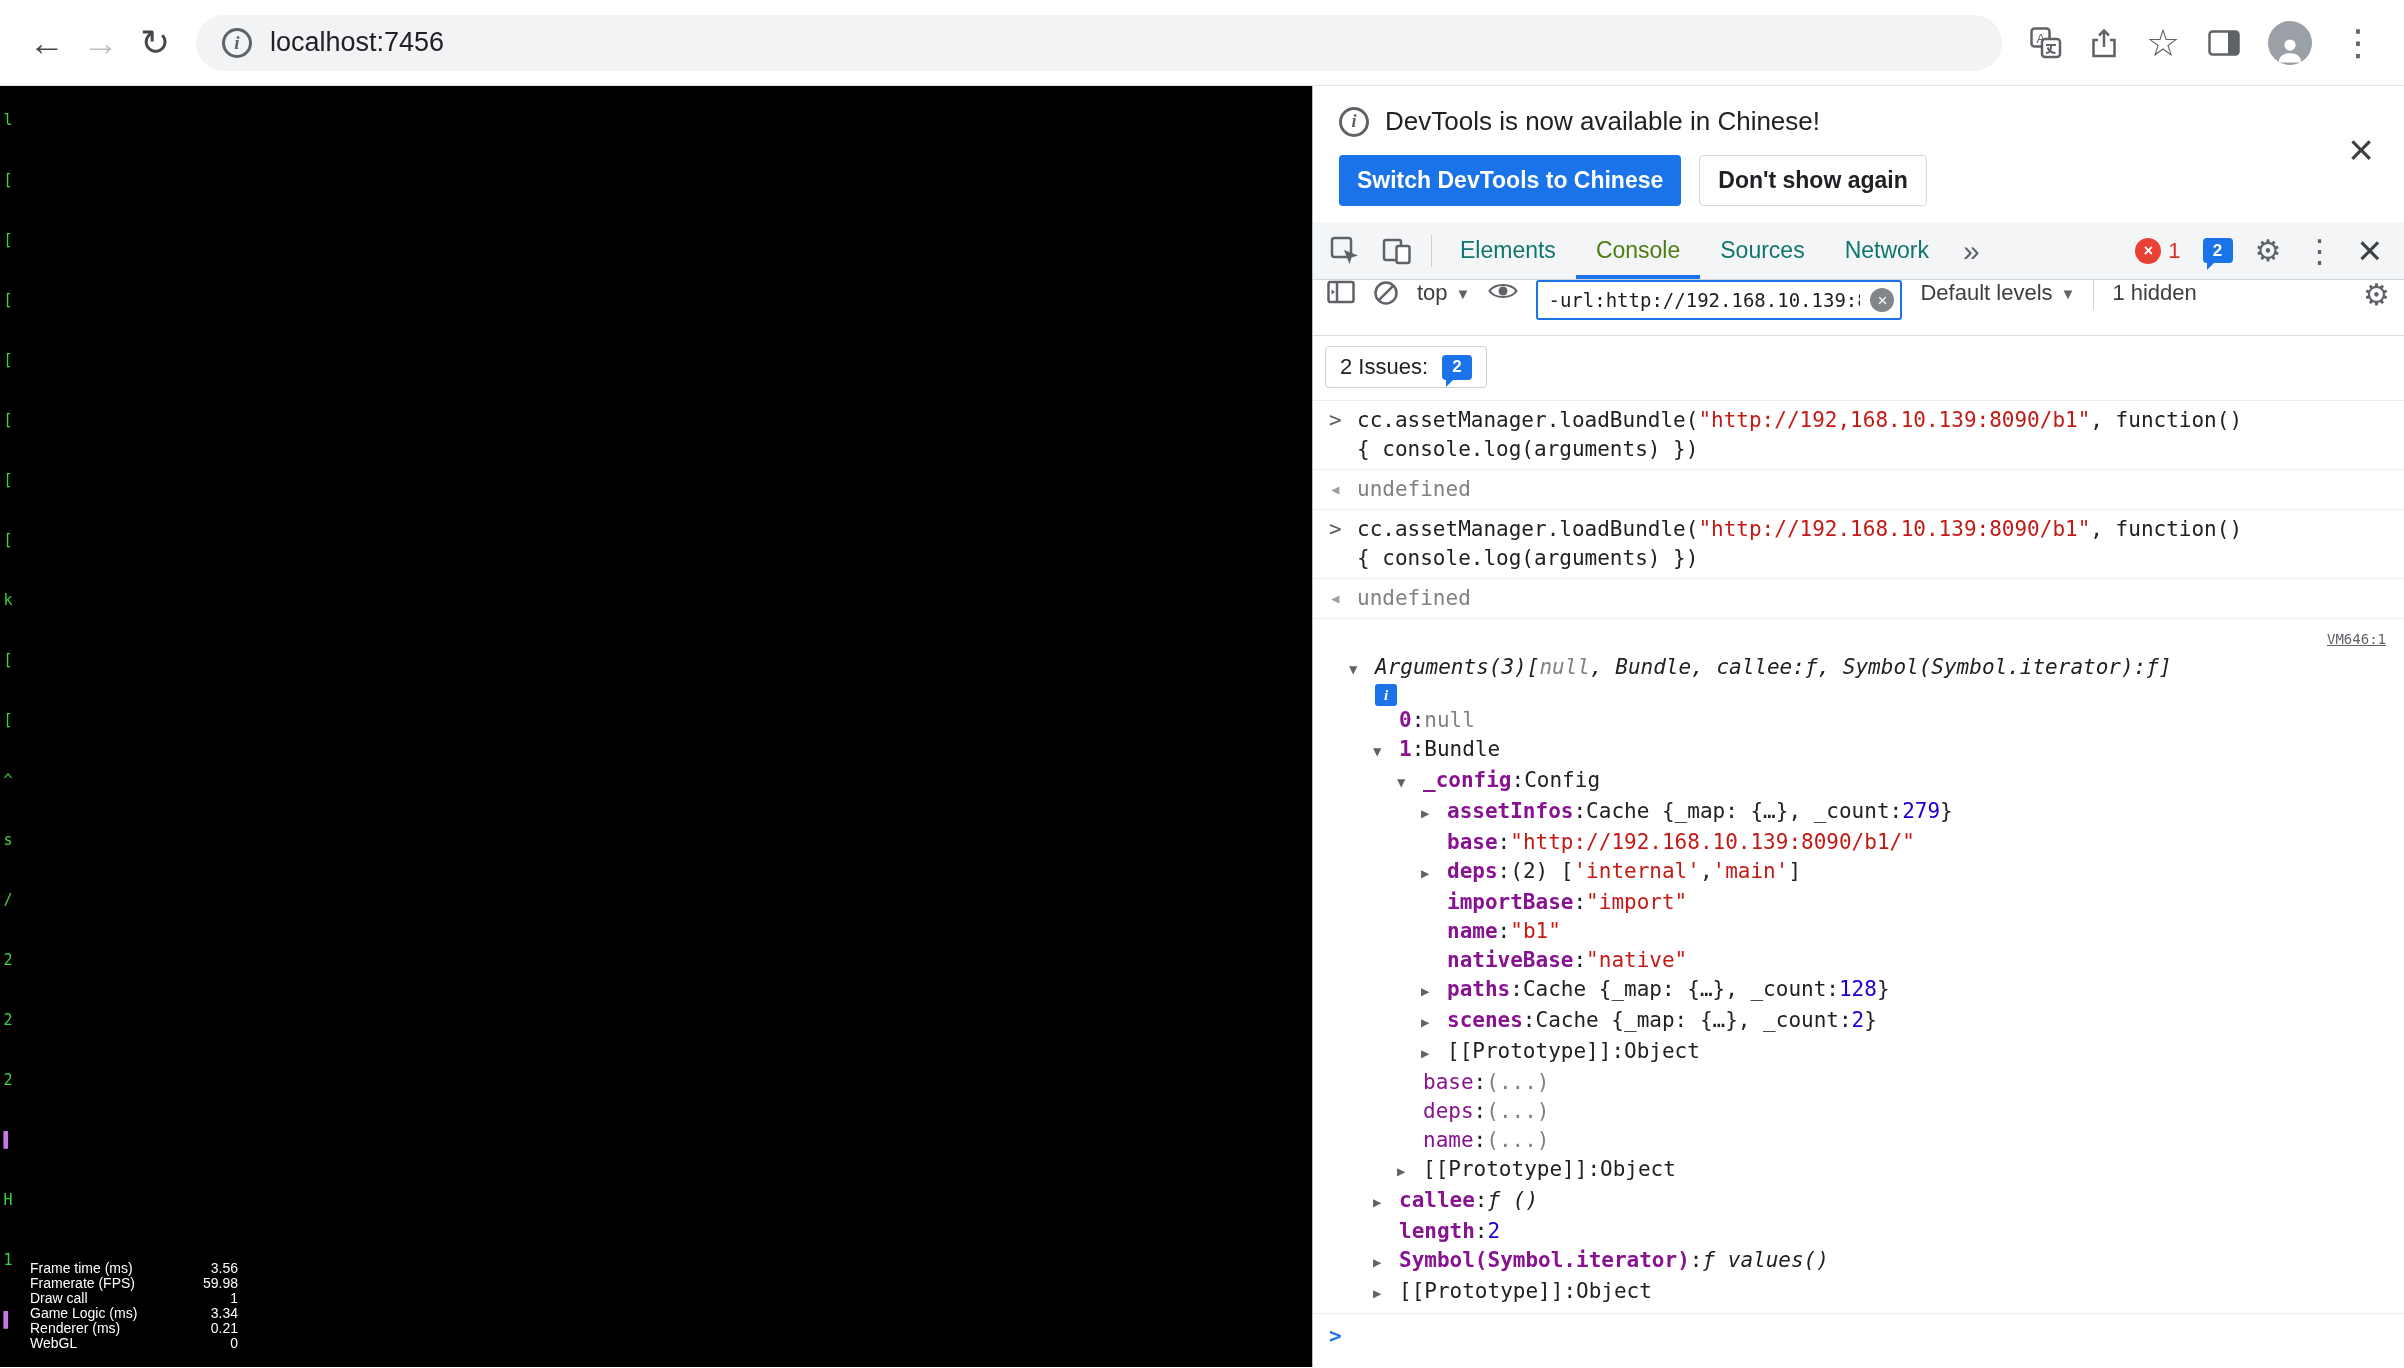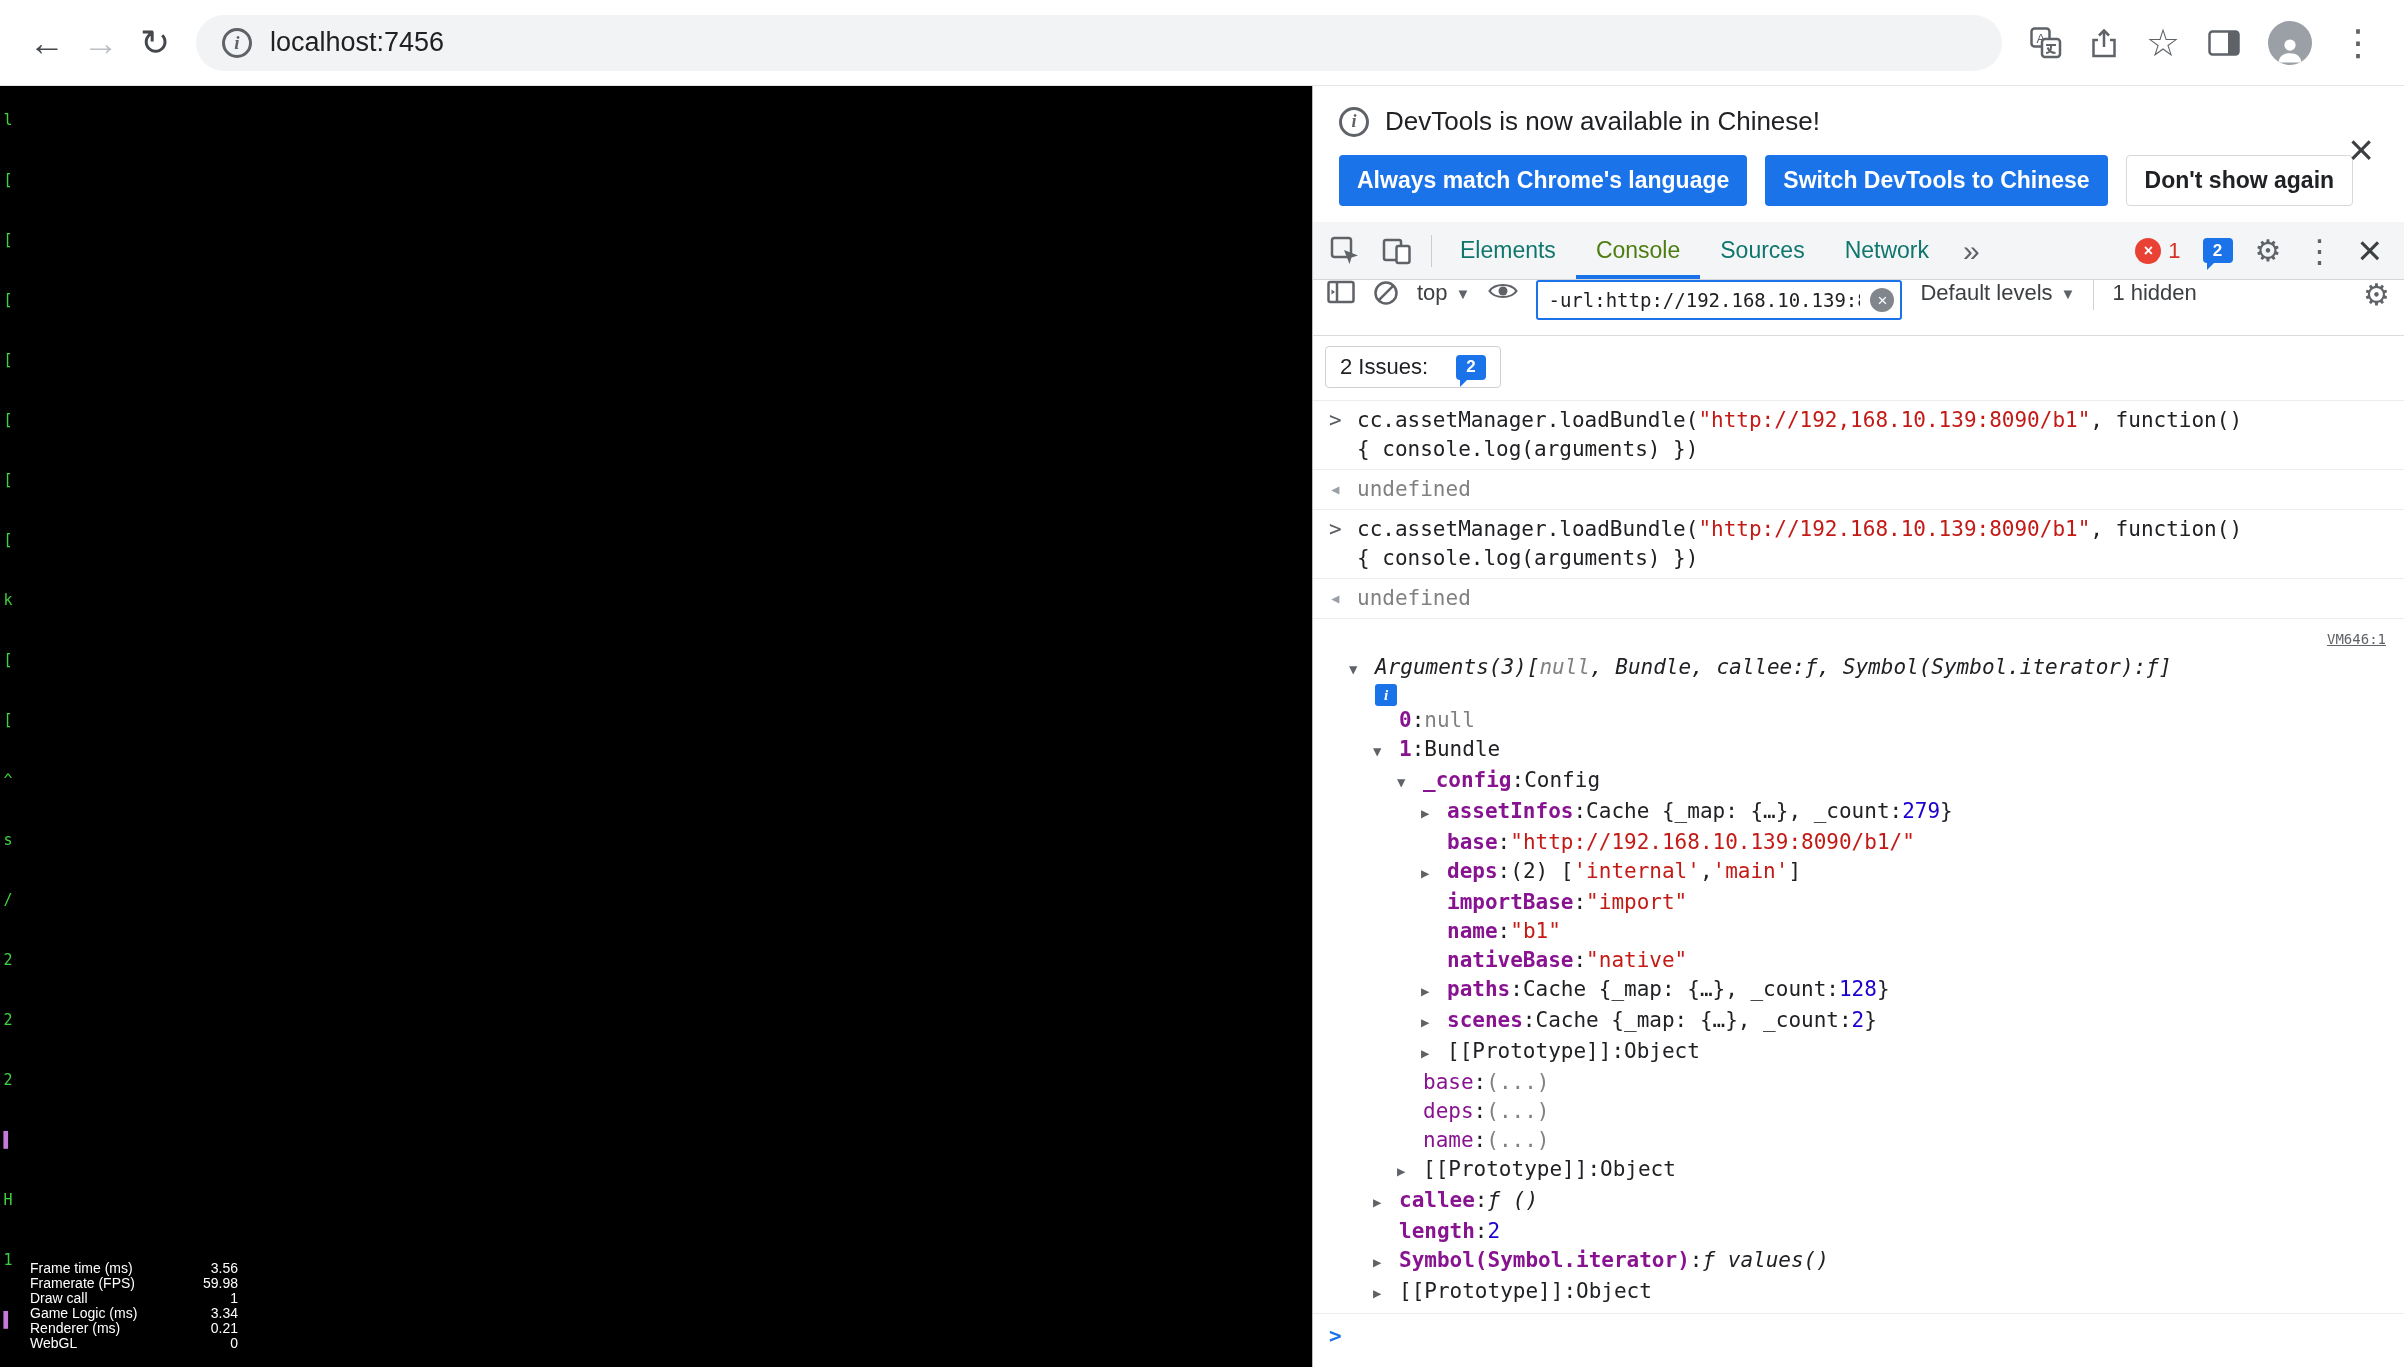--- a/index.html
+++ b/index.html
@@ -62,21 +62,21 @@
   .ct-icon{display:flex;align-items:center;justify-content:center;flex:none;}
   .ct-label{font-size:22px;display:flex;align-items:center;gap:8px;white-space:nowrap;color:#3c4043;}
   .caret{font-size:15px;color:#5f6368;}
   .filter-box{position:relative;flex:none;}
   .filter-input{width:366px;height:40px;border:2px solid #1a73e8;border-radius:3px;font-family:"DejaVu Sans Mono",monospace;font-size:19px;color:#202124;padding:0 40px 0 10px;outline:none;}
   .filter-clear{position:absolute;right:8px;top:8px;width:24px;height:24px;border-radius:50%;background:#80868b;color:#fff;font-size:17px;line-height:1;display:flex;align-items:center;justify-content:center;}
   .ct-sep{width:1px;height:30px;background:#d0d3d6;flex:none;}
   .ct-spacer{flex:1;}
 
   .dt-issues{padding:10px 12px 12px 12px;}
-  .issues-pill{display:inline-flex;align-items:center;gap:28px;border:1px solid #cdd1d5;border-radius:4px;padding:7px 14px;font-size:22px;color:#202124;background:#fff;}
+  .issues-pill{display:inline-flex;align-items:center;gap:14px;border:1px solid #cdd1d5;border-radius:4px;padding:7px 14px;font-size:22px;color:#202124;background:#fff;}
 
   
   .console-area{flex:1;overflow:hidden;font-family:"DejaVu Sans Mono",monospace;font-size:21px;line-height:29px;color:#202124;display:flex;flex-direction:column;}
   .entry{border-bottom:1px solid #ececec;padding:5px 0;}
   .entry:first-child{border-top:1px solid #ececec;}
   .crow{display:flex;align-items:flex-start;}
   .gutter{flex:none;width:44px;padding-left:16px;color:#5a5d61;}
   .gutter.res{color:#9aa0a6;}
   .gutter.prompt{color:#1a73e8;font-weight:bold;}
   .code{white-space:pre-wrap;flex:1;padding-right:16px;word-break:break-all;}
@@ -196,21 +196,20 @@
   </div>
 
   <div class="devtools">
 
     <div class="dt-note">
       <div class="note-line">
         <span class="note-info">i</span>
         <span>DevTools is now available in Chinese!</span>
       </div>
       <div class="note-btns">
-          <button class="btn btn-blue">Always match Chrome's language</button>
           <button class="btn btn-blue">Switch DevTools to Chinese</button>
           <button class="btn btn-plain">Don't show again</button>
         </div>
       <span class="note-close">×</span>
     </div>
 
     <div class="dt-tabbar">
       <span class="tb-icon">
         <svg width="30" height="30" viewBox="0 0 30 30">
             <rect x="2" y="2" width="19" height="19" rx="2.5" fill="none" stroke="#5f6368" stroke-width="2.5"></rect>

